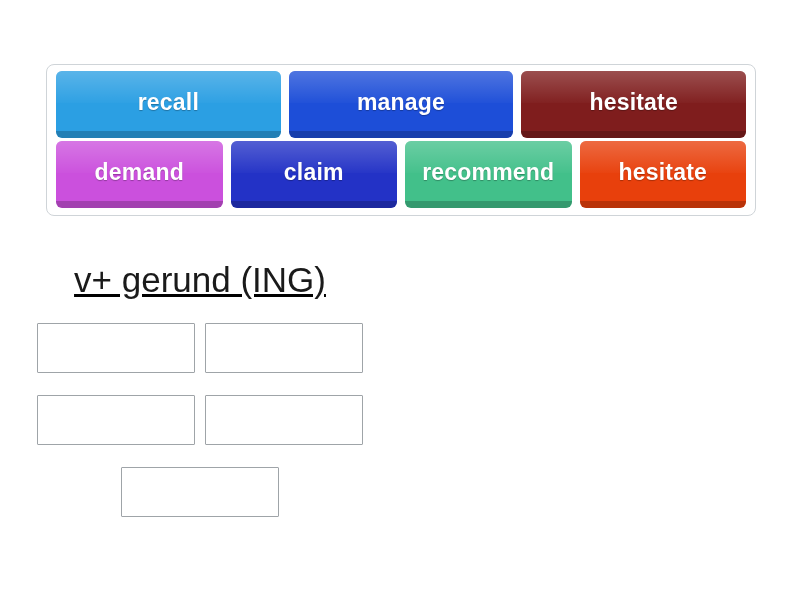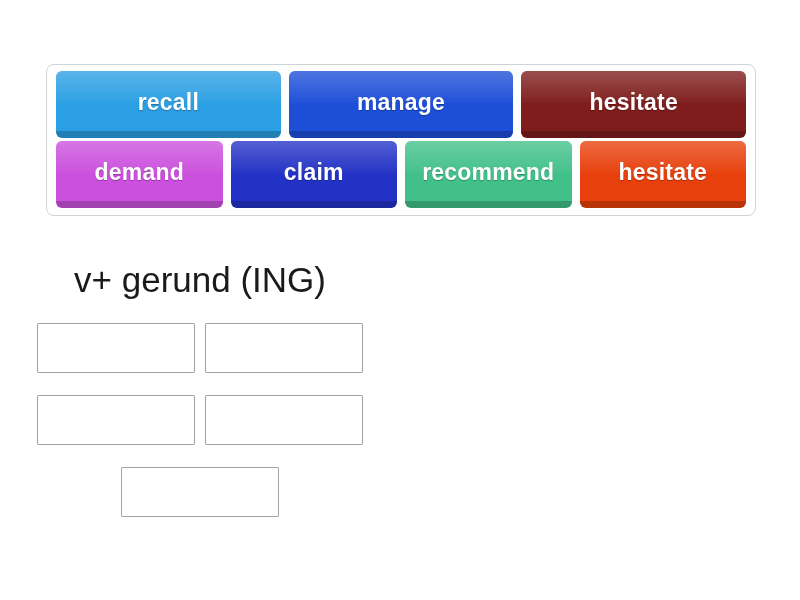--- a/index.html
+++ b/index.html
@@ -81,20 +81,21 @@
     padding-bottom: 4px;
   }
 
   
   #columns {
     position: absolute;
     left: 0;
     top: 248px;
     width: 668px;
     display: flex;
+    text-decoration: underline;
   }
   .column {
     width: 400px;
     box-sizing: border-box;
   }
   .column-title {
     text-align: center;
     font-size: 35px;
     font-weight: normal;
     color: #1a1a1a;

